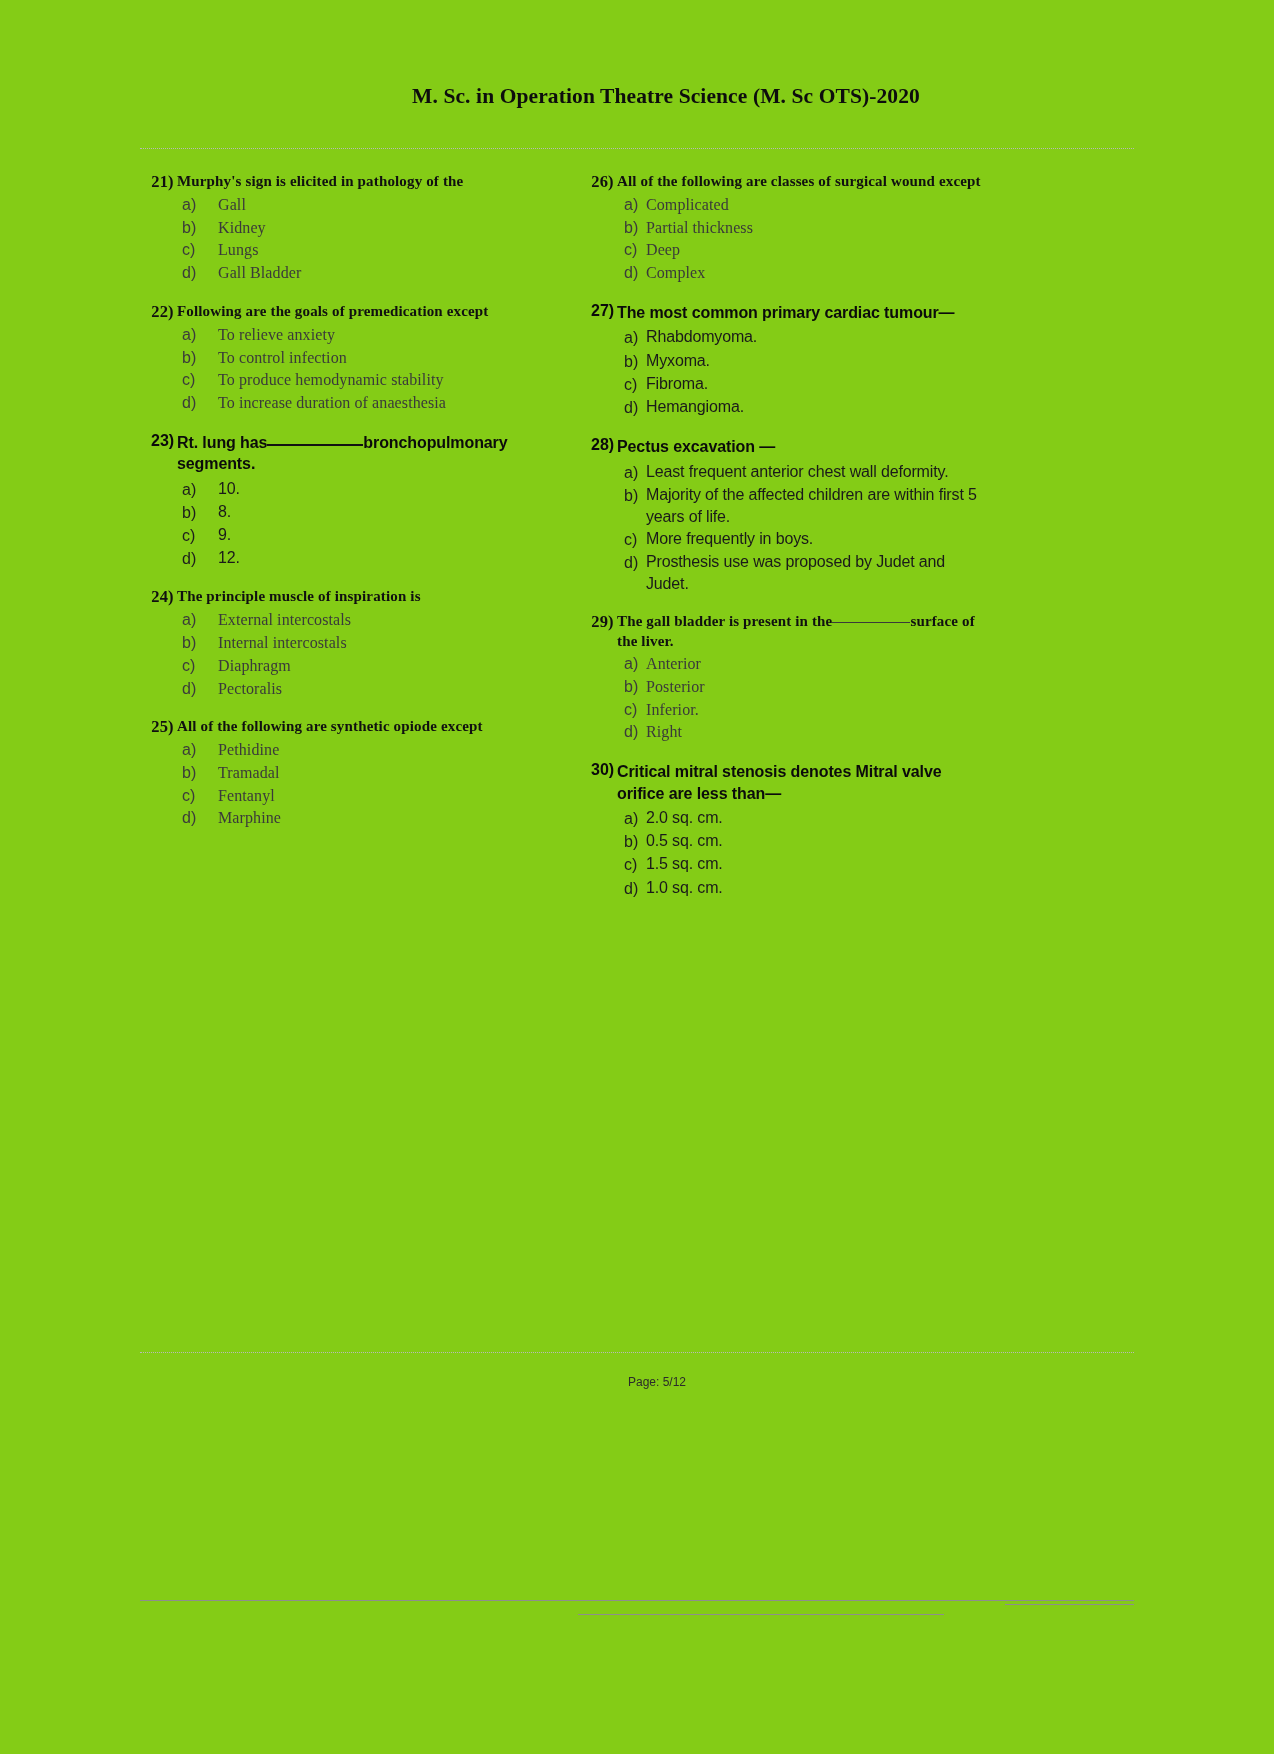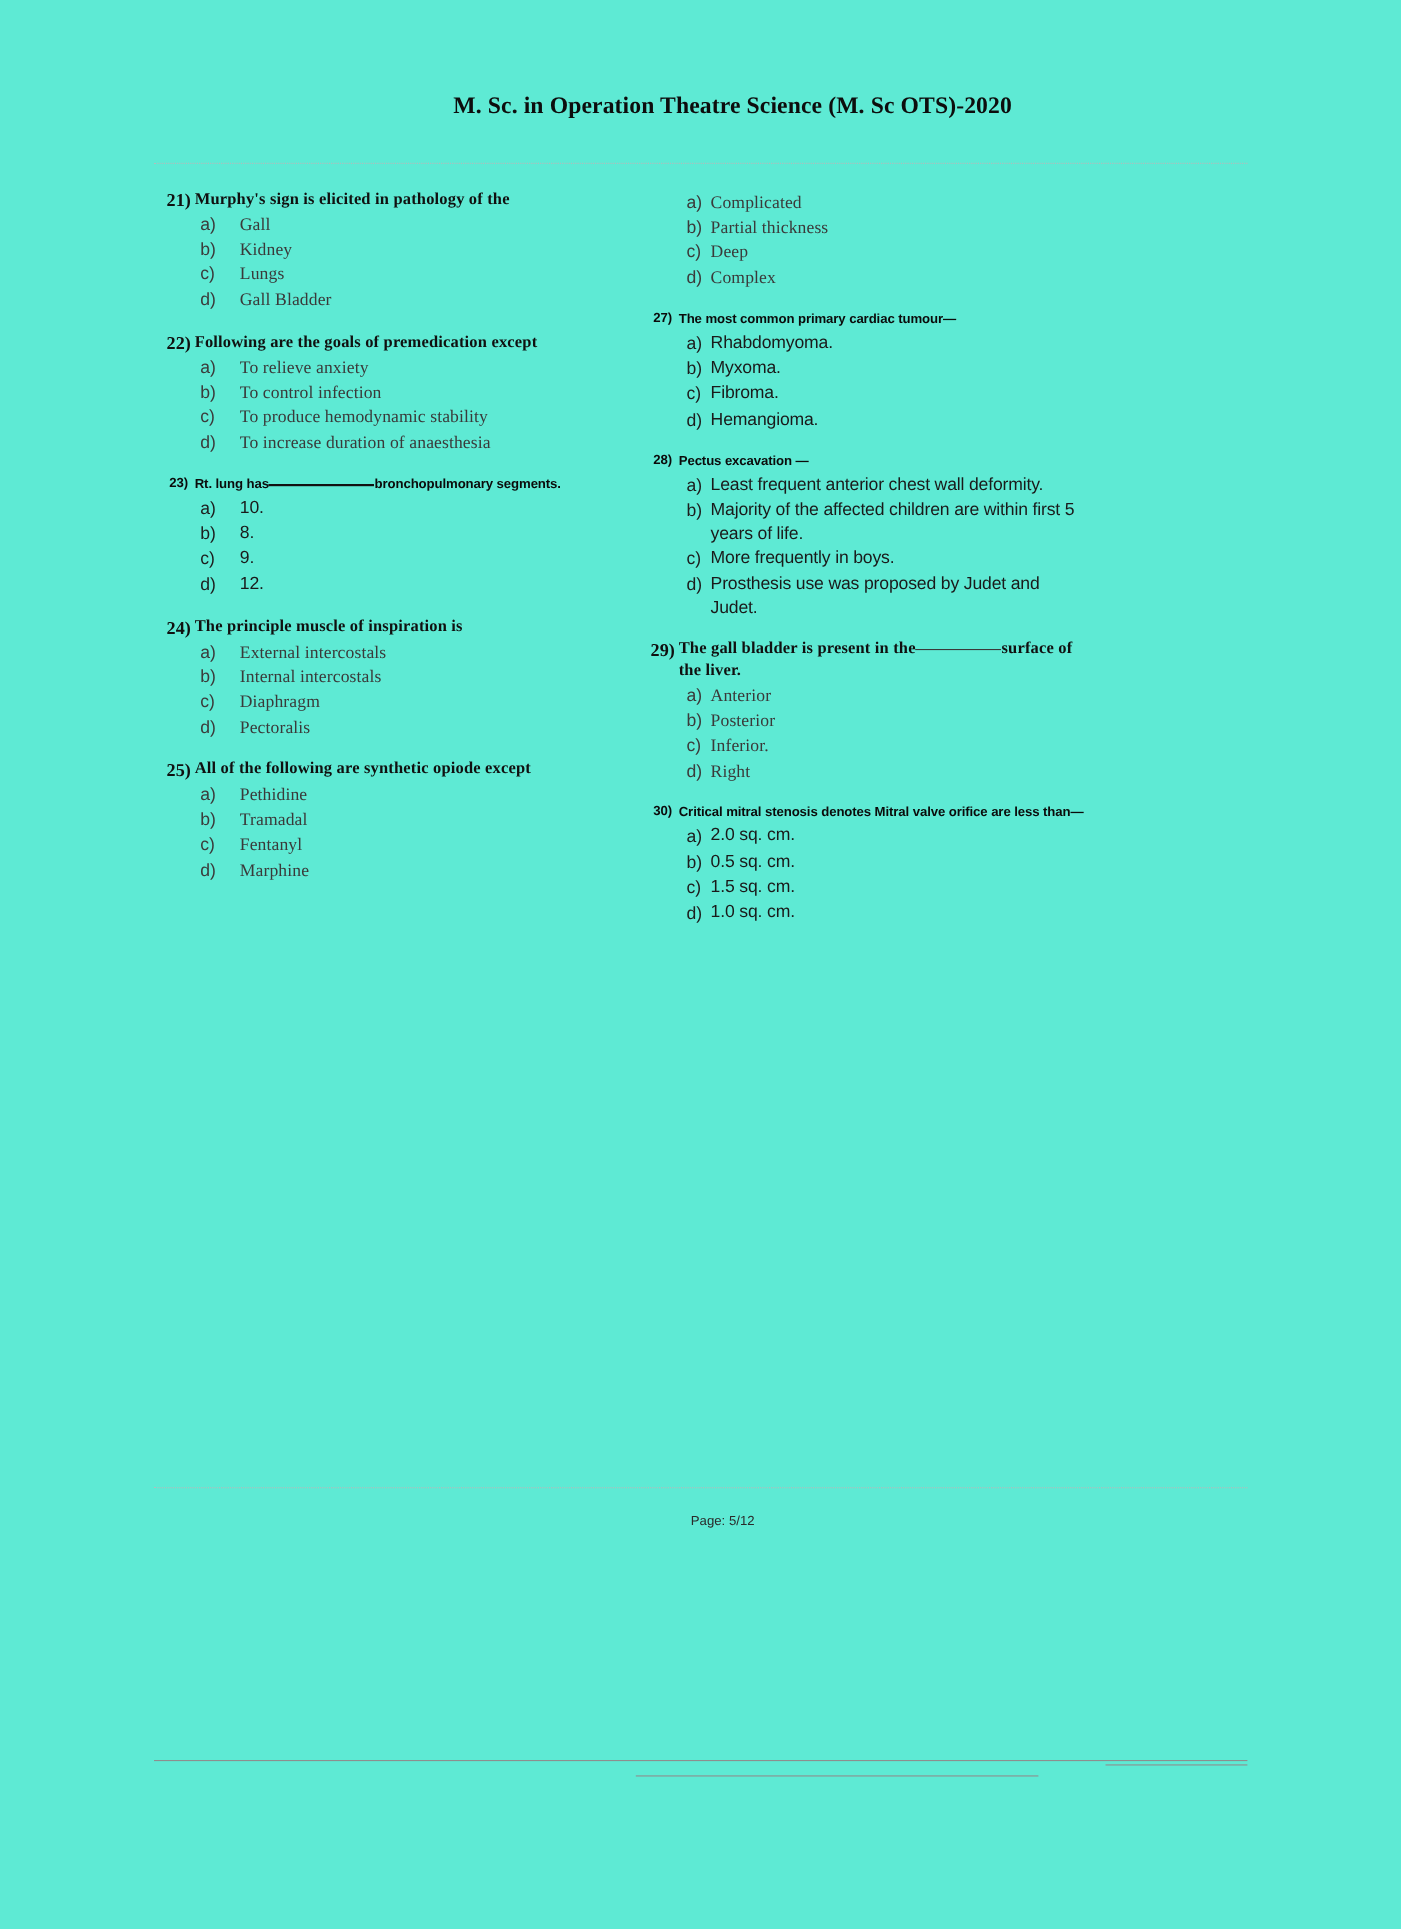--- a/index.html
+++ b/index.html
@@ -13,21 +13,21 @@
     position: relative;
     font-family: "Liberation Serif", serif;
     color: #1a1a1a;
     overflow: hidden;
   }
 
   
   .page {
     position: absolute;
     inset: 0;
-    background: #5eead4;
+    background: #84cc16;
   }
 
   .doc-title {
     position: absolute;
     top: 84px;
     left: 0;
     right: 0;
     text-align: center;
     font-family: "Liberation Serif", serif;
     font-weight: bold;
@@ -96,21 +96,21 @@
 
   
   .serif .q-num, .serif .q-text {
     font-family: "Liberation Serif", serif;
     color: #101010;
     letter-spacing: 0.15px;
   }
   
   .sans .q-num, .sans .q-text {
     font-family: "Liberation Sans", sans-serif;
-    font-size: 12px;
+    font-size: 16px;
     color: #0b0b0b;
     letter-spacing: -0.1px;
   }
   .sans .q-text { line-height: 1.34; }
 
   .opts {
     list-style: none;
     margin: 2px 0 0 0;
     padding: 0;
   }
@@ -291,20 +291,24 @@
             </li>
             <li class="opt">
               <span class="opt-label">d)</span>
               <span class="opt-text">Marphine</span>
             </li>
           </ul>
         </div>
       </div>
     <div class="col col-right" id="col-right">
         <div class="q serif">
+          <div class="q-head">
+            <span class="q-num">26)</span>
+            <span class="q-text">All of the following are classes of surgical wound except</span>
+          </div>
           <ul class="opts">
             <li class="opt">
               <span class="opt-label">a)</span>
               <span class="opt-text">Complicated</span>
             </li>
             <li class="opt">
               <span class="opt-label">b)</span>
               <span class="opt-text">Partial thickness</span>
             </li>
             <li class="opt">

